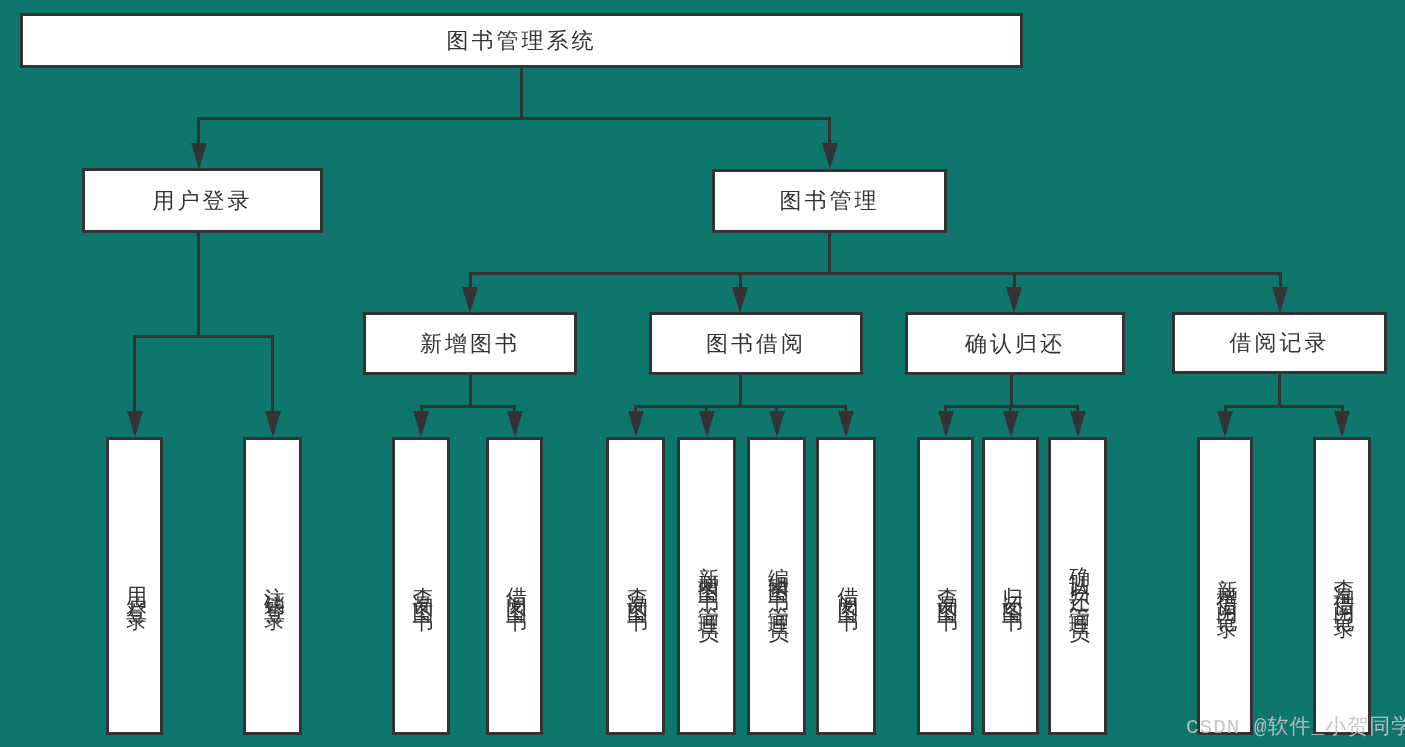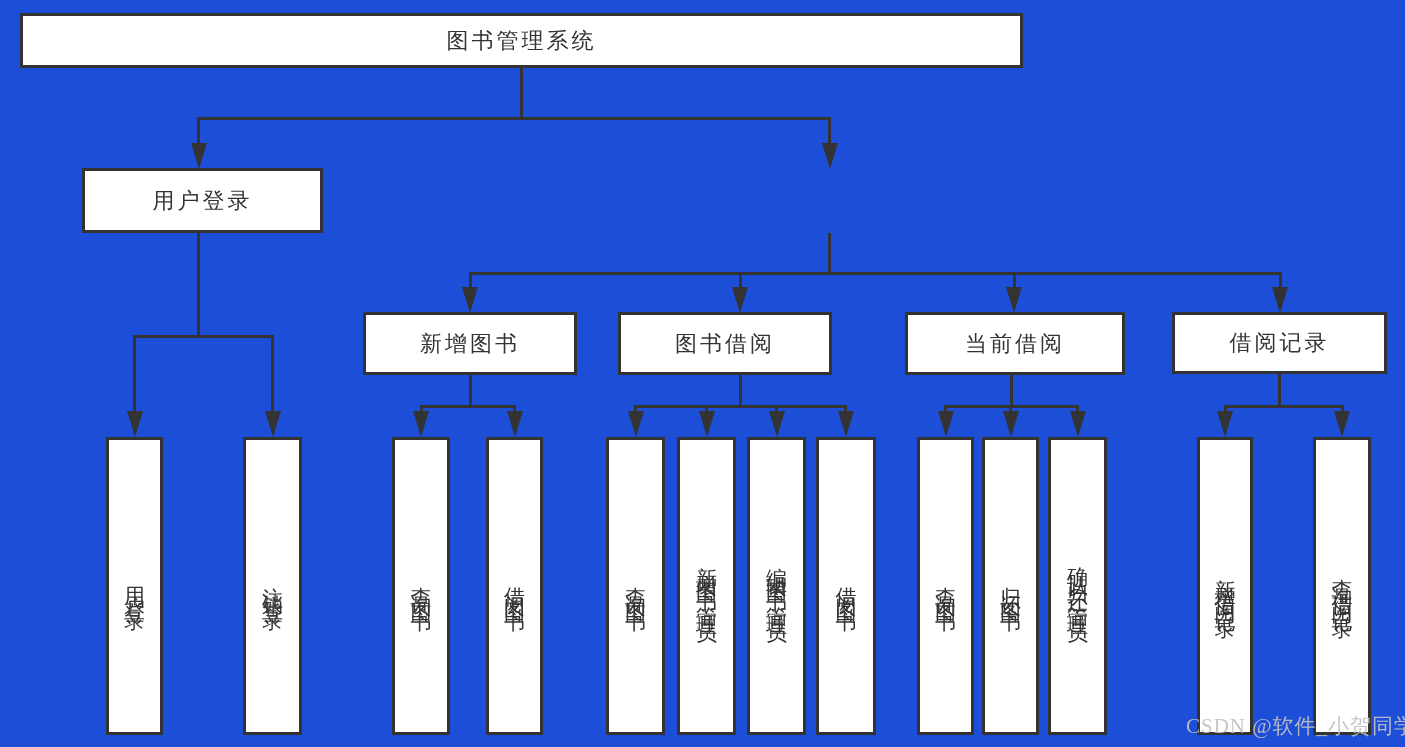--- a/index.html
+++ b/index.html
@@ -3,22 +3,22 @@
 <meta charset="utf-8">
 <style>
   :root{
     --line:#333333;
     --text:#333333;
   }
   html,body{margin:0;padding:0;background:#ffffff;}
   #canvas{
     position:relative;
     width:1405px;height:747px;
-    background:#1d4ed8;
-    font-family:Liberation Serif, serif;
+    background:#0f766e;
+    font-family:Liberation Mono, monospace;
     overflow:hidden;
   }
   
   .hbox{
     position:absolute;
     box-sizing:border-box;
     border:3px solid var(--line);
     background:#ffffff;
     display:flex;align-items:center;justify-content:center;
   }
@@ -68,31 +68,34 @@
 <div id="canvas">
 
   <div class="hbox" style="left:20px;top:13px;width:1003px;height:55px;">
     <span class="lbl">图书管理系统</span>
   </div>
 
   <div class="hbox" style="left:82px;top:168px;width:241px;height:65px;">
     <span class="lbl">用户登录</span>
   </div>
 
+  <div class="hbox" style="left:712px;top:169px;width:235px;height:64px;">
+    <span class="lbl">图书管理</span>
+  </div>
 
   <div class="hbox" style="left:363px;top:312px;width:214px;height:63px;">
     <span class="lbl">新增图书</span>
   </div>
 
-  <div class="hbox" style="left:618px;top:312px;width:214px;height:63px;">
+  <div class="hbox" style="left:649px;top:312px;width:214px;height:63px;">
     <span class="lbl">图书借阅</span>
   </div>
 
   <div class="hbox" style="left:905px;top:312px;width:220px;height:63px;">
-    <span class="lbl">当前借阅</span>
+    <span class="lbl">确认归还</span>
   </div>
 
   <div class="hbox" style="left:1172px;top:312px;width:215px;height:62px;">
     <span class="lbl">借阅记录</span>
   </div>
 
   <div class="vbox" style="left:106px;width:57px;">
     <span class="vlbl">用户登录</span>
   </div>
   <div class="vbox" style="left:243px;width:59px;">

